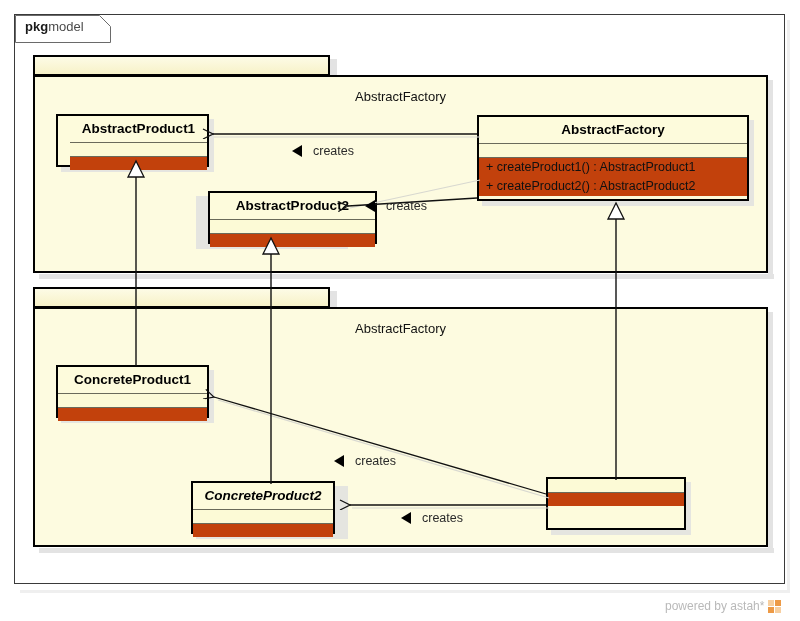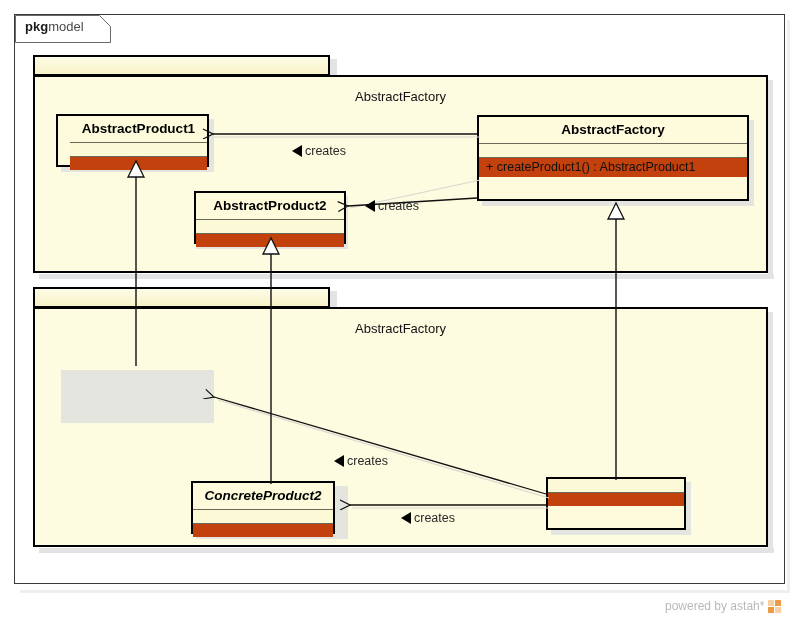--- a/index.html
+++ b/index.html
@@ -49,21 +49,21 @@
   .cls-ops.empty{height:13px;}
   .op-line{font-size:12.5px;color:#111;padding-left:7px;height:19px;
            line-height:19px;white-space:nowrap;}
 
   
   #links{position:absolute;left:0;top:0;width:800px;height:621px;z-index:7;
          pointer-events:none;}
 
   
   .creates{position:absolute;z-index:9;font-size:12.5px;color:#2a2a2a;
-           white-space:nowrap;display:flex;align-items:center;gap:3px;}
+           white-space:nowrap;display:flex;align-items:center;gap:11px;}
   .creates .tri{width:0;height:0;border-top:6px solid transparent;
                 border-bottom:6px solid transparent;border-right:10px solid #000;}
 
   
   .astah{position:absolute;left:665px;top:599px;font-size:12px;color:#b9b9b9;
          display:flex;align-items:center;gap:4px;}
   .astah-logo{width:13px;height:13px;position:relative;display:inline-block;}
   .astah-logo i{position:absolute;display:block;background:#f0a860;}
   .astah-logo i:nth-child(1){left:0;top:0;width:6px;height:6px;background:#f7cfa0;}
   .astah-logo i:nth-child(2){left:7px;top:0;width:6px;height:6px;background:#ed9a46;}
@@ -142,36 +142,42 @@
   </svg>
 
   <div class="cls-shadow" style="left:61px;top:119px;width:153px;height:53px;"></div>
   <div class="cls" style="left:56px;top:114px;width:153px;height:53px;padding-left:12px;">
     <div class="cls-name">AbstractProduct1</div>
     <div class="cls-attrs"></div>
     <div class="cls-ops empty"></div>
   </div>
 
   <div class="cls-shadow" style="left:196px;top:196px;width:152px;height:53px;"></div>
-  <div class="cls" style="left:194px;top:191px;width:152px;height:53px;">
+  <div class="cls" style="left:208px;top:191px;width:169px;height:53px;">
     <div class="cls-name">AbstractProduct2</div>
     <div class="cls-attrs"></div>
     <div class="cls-ops empty"></div>
   </div>
 
   <div class="cls-shadow" style="left:482px;top:120px;width:272px;height:86px;"></div>
   <div class="cls" style="left:477px;top:115px;width:272px;height:86px;">
     <div class="cls-name">AbstractFactory</div>
     <div class="cls-attrs"></div>
     <div class="cls-ops">
       <div class="op-line">+ createProduct1() : AbstractProduct1</div>
+      <div class="op-line">+ createProduct2() : AbstractProduct2</div>
     </div>
   </div>
 
   <div class="cls-shadow" style="left:61px;top:370px;width:153px;height:53px;"></div>
+  <div class="cls" style="left:56px;top:365px;width:153px;height:53px;">
+    <div class="cls-name">ConcreteProduct1</div>
+    <div class="cls-attrs"></div>
+    <div class="cls-ops empty"></div>
+  </div>
 
   <div class="cls-shadow" style="left:196px;top:486px;width:152px;height:53px;"></div>
   <div class="cls" style="left:191px;top:481px;width:144px;height:53px;font-style:italic;">
     <div class="cls-name">ConcreteProduct2</div>
     <div class="cls-attrs"></div>
     <div class="cls-ops empty"></div>
   </div>
 
   <div class="cls-shadow" style="left:551px;top:482px;width:140px;height:53px;"></div>
   <div class="cls" style="left:546px;top:477px;width:140px;height:53px;">

